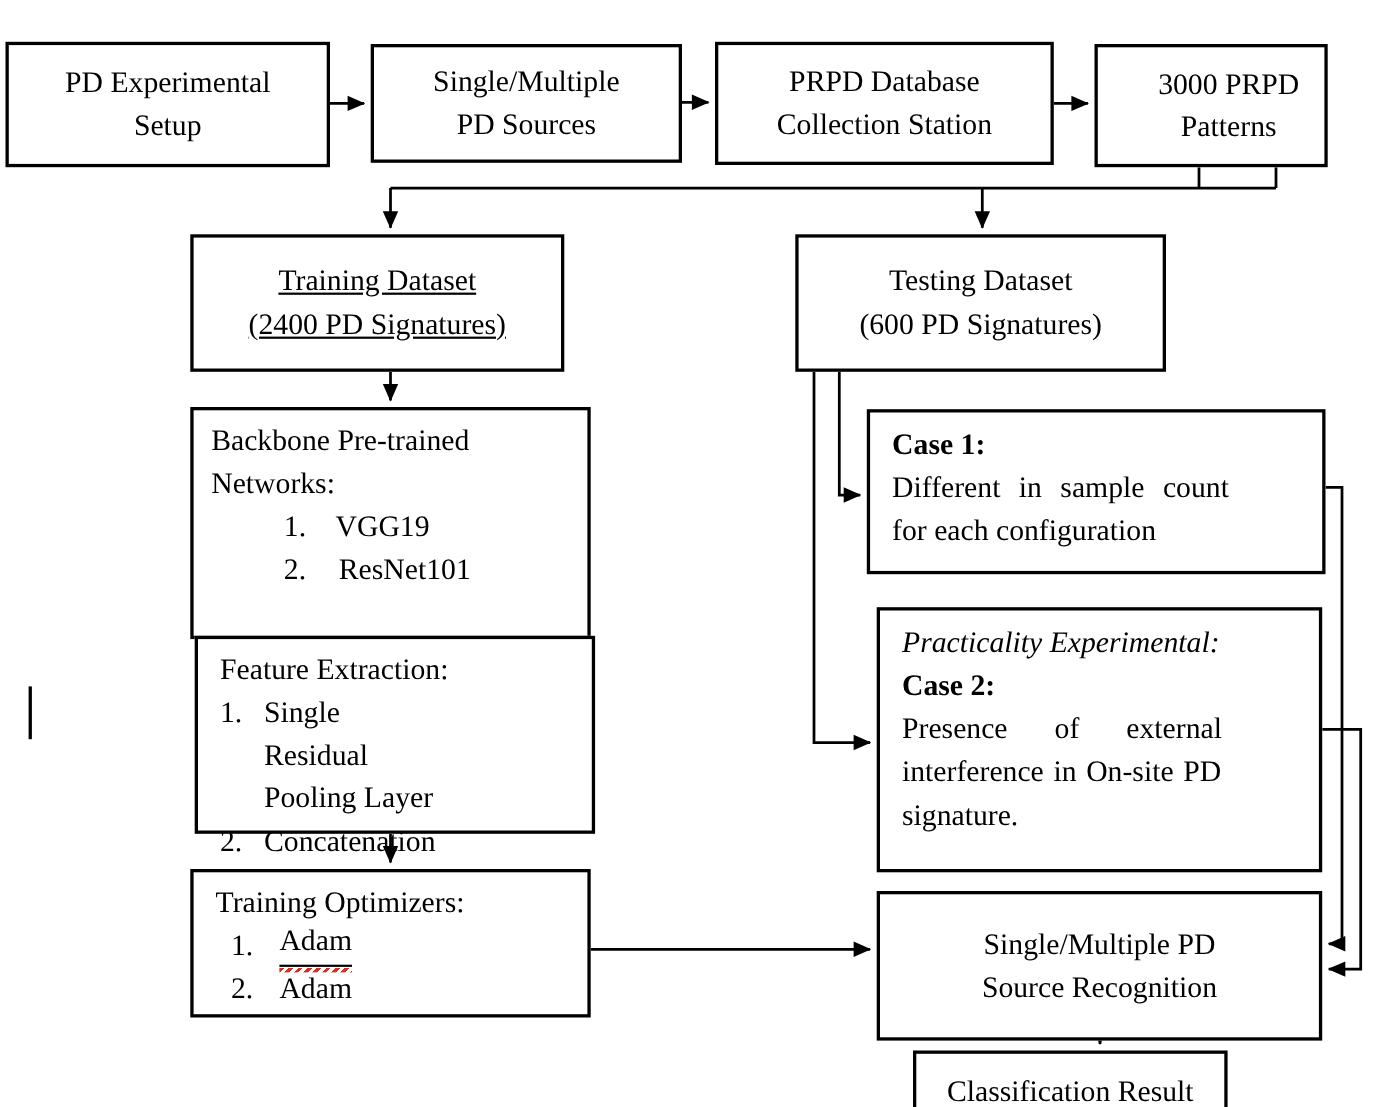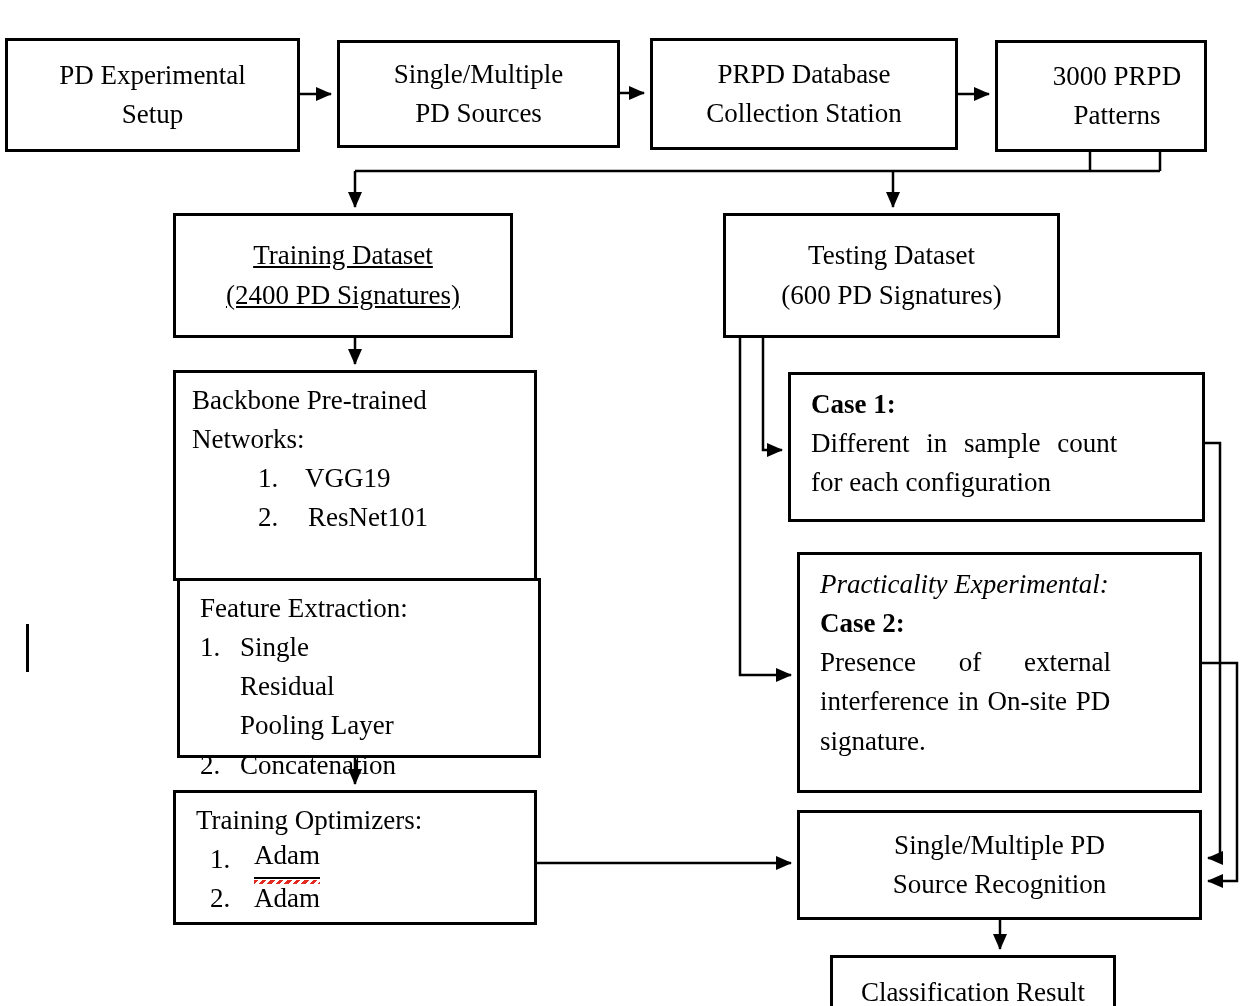--- a/index.html
+++ b/index.html
@@ -143,21 +143,21 @@
   </div>
 
   <div class="box pad" style="left:797px;top:522px;width:405px;height:241px;padding:10px 20px;">
     <div class="ital">Practicality Experimental:</div>
     <div class="bold">Case 2:</div>
     <div class="ws-case2a">Presence of external</div>
     <div class="ws-case2b">interference in On-site PD</div>
     <div>signature.</div>
   </div>
 
-  <div class="box center" style="left:797px;top:780px;width:405px;height:110px;">
+  <div class="box center" style="left:797px;top:780px;width:405px;height:136px;">
     <div>Single/Multiple PD</div>
     <div>Source Recognition</div>
   </div>
 
   <div class="box center" style="left:830px;top:925px;width:286px;height:75px;">
     <div>Classification Result</div>
   </div>
 
 </div>
 

